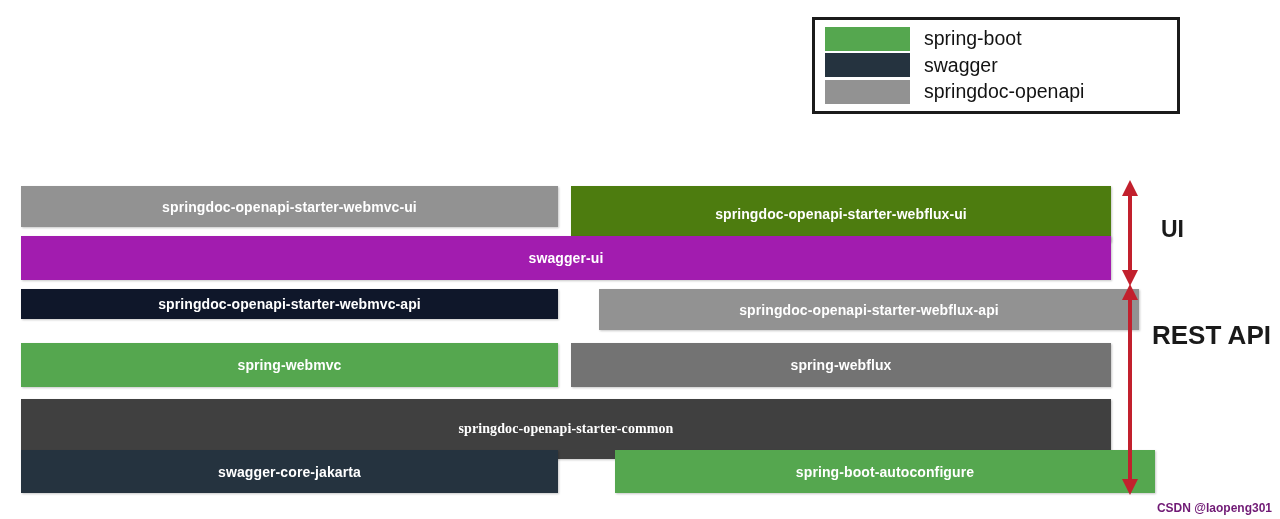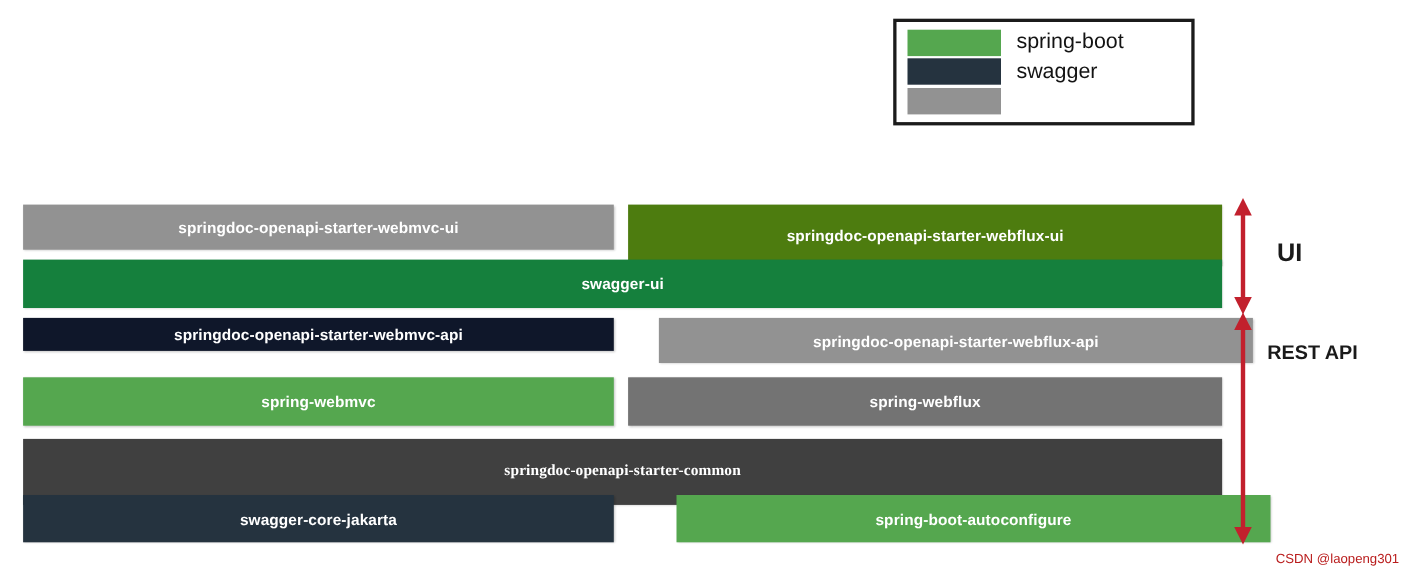--- a/index.html
+++ b/index.html
@@ -14,21 +14,21 @@
     overflow: hidden;
     font-family: "Liberation Sans", sans-serif;
     -webkit-font-smoothing: antialiased;
   }
 
   
   .legend {
     position: absolute;
     left: 812px;
     top: 17px;
-    width: 274px;
+    width: 368px;
     height: 97px;
     box-sizing: border-box;
     border: 3px solid #1b1b1b;
     background: #ffffff;
     padding: 6px 10px 6px 10px;
     display: flex;
     flex-direction: column;
     justify-content: space-around;
   }
   .legend-row {
@@ -94,55 +94,57 @@
     white-space: nowrap;
   }
   .ann-label.ui {
     left: 43px;
     top: 38px;
     font-size: 23px;
     text-align: right;
   }
   .ann-label.rest {
     left: 34px;
-    top: 132px;
-    font-size: 18px;
+    top: 142px;
+    font-size: 26px;
   }
 
   
   .watermark {
     position: absolute;
     right: 8px;
     bottom: 4px;
     font-size: 12px;
-    color: #b91c1c;
+    color: #701a75;
     white-space: nowrap;
+    font-weight: bold;
   }
 </style>
 </head>
 <body>
 
 <div class="legend">
   <div class="legend-row">
     <span class="legend-swatch" style="background: rgb(85, 167, 79);"></span>
     <span class="legend-label">spring-boot</span>
   </div>
   <div class="legend-row">
     <span class="legend-swatch" style="background: rgb(37, 51, 63);"></span>
     <span class="legend-label">swagger</span>
   </div>
   <div class="legend-row">
     <span class="legend-swatch" style="background: rgb(146, 146, 146);"></span>
+    <span class="legend-label">springdoc-openapi</span>
   </div>
 </div>
 
 <div class="stack" id="stack">
     <div class="bar left" style="height: 41px; background: rgb(146, 146, 146); position: absolute; top: 0px;">springdoc-openapi-starter-webmvc-ui</div>
     <div class="bar right" style="height: 56px; background: #4d7c0f; position: absolute; top: 0px;">springdoc-openapi-starter-webflux-ui</div>
-    <div class="bar full" style="height: 44px; background: #15803d; position: absolute; top: 50px;">swagger-ui</div>
+    <div class="bar full" style="height: 44px; background: #a21caf; position: absolute; top: 50px;">swagger-ui</div>
     <div class="bar left" style="height: 30px; background: #0f172a; position: absolute; top: 103px;">springdoc-openapi-starter-webmvc-api</div>
     <div class="bar right" style="height: 41px; background: rgb(146, 146, 146); position: absolute; top: 103px; margin-left: 28px;">springdoc-openapi-starter-webflux-api</div>
     <div class="bar left" style="height: 44px; background: rgb(85, 167, 79); position: absolute; top: 157px;">spring-webmvc</div>
     <div class="bar right" style="height: 44px; background: #737373; position: absolute; top: 157px;">spring-webflux</div>
     <div class="bar full" style="height: 60px; background: #404040; position: absolute; top: 213px; font-family: Liberation Serif, serif;">springdoc-openapi-starter-common</div>
     <div class="bar left" style="height: 43px; background: rgb(37, 51, 63); position: absolute; top: 264px;">swagger-core-jakarta</div>
     <div class="bar right" style="height: 43px; background: rgb(85, 167, 79); position: absolute; top: 264px; margin-left: 44px;">spring-boot-autoconfigure</div>
   </div>
 
 <div class="annotations">

